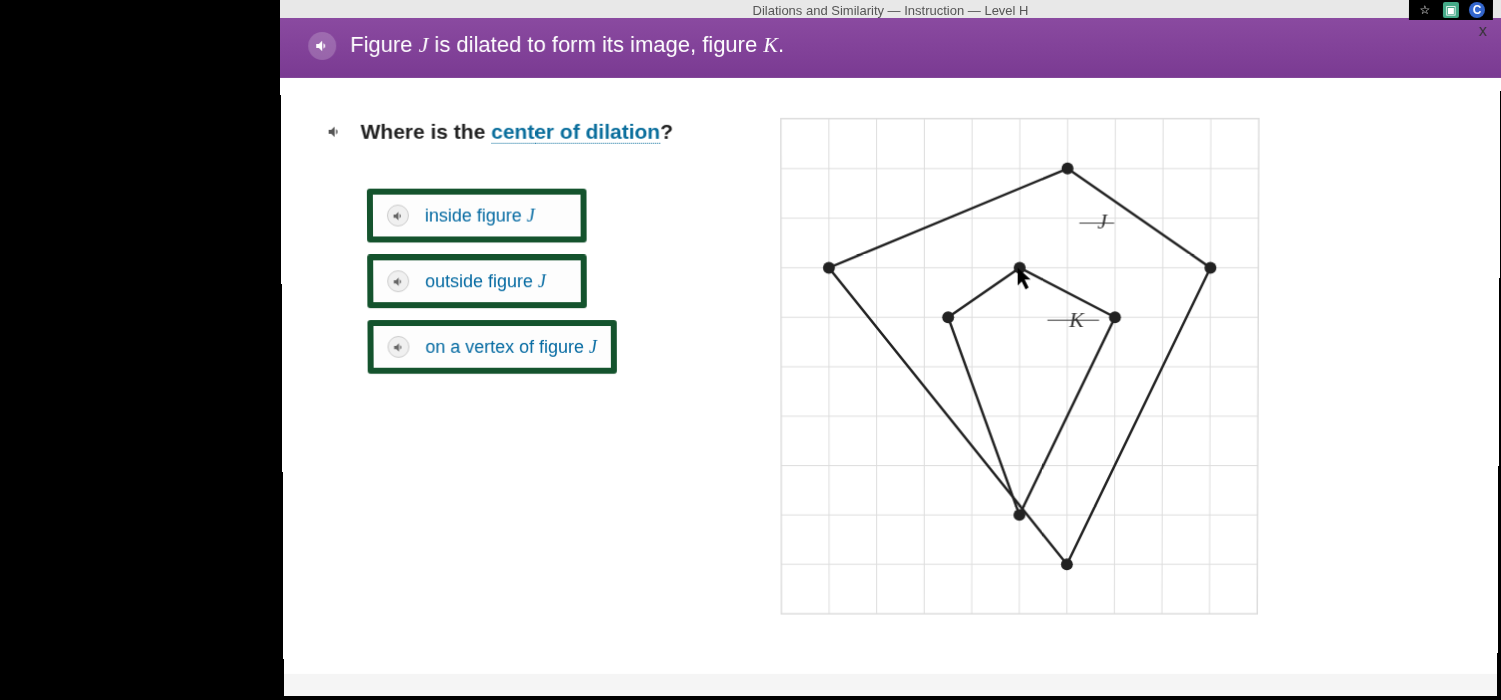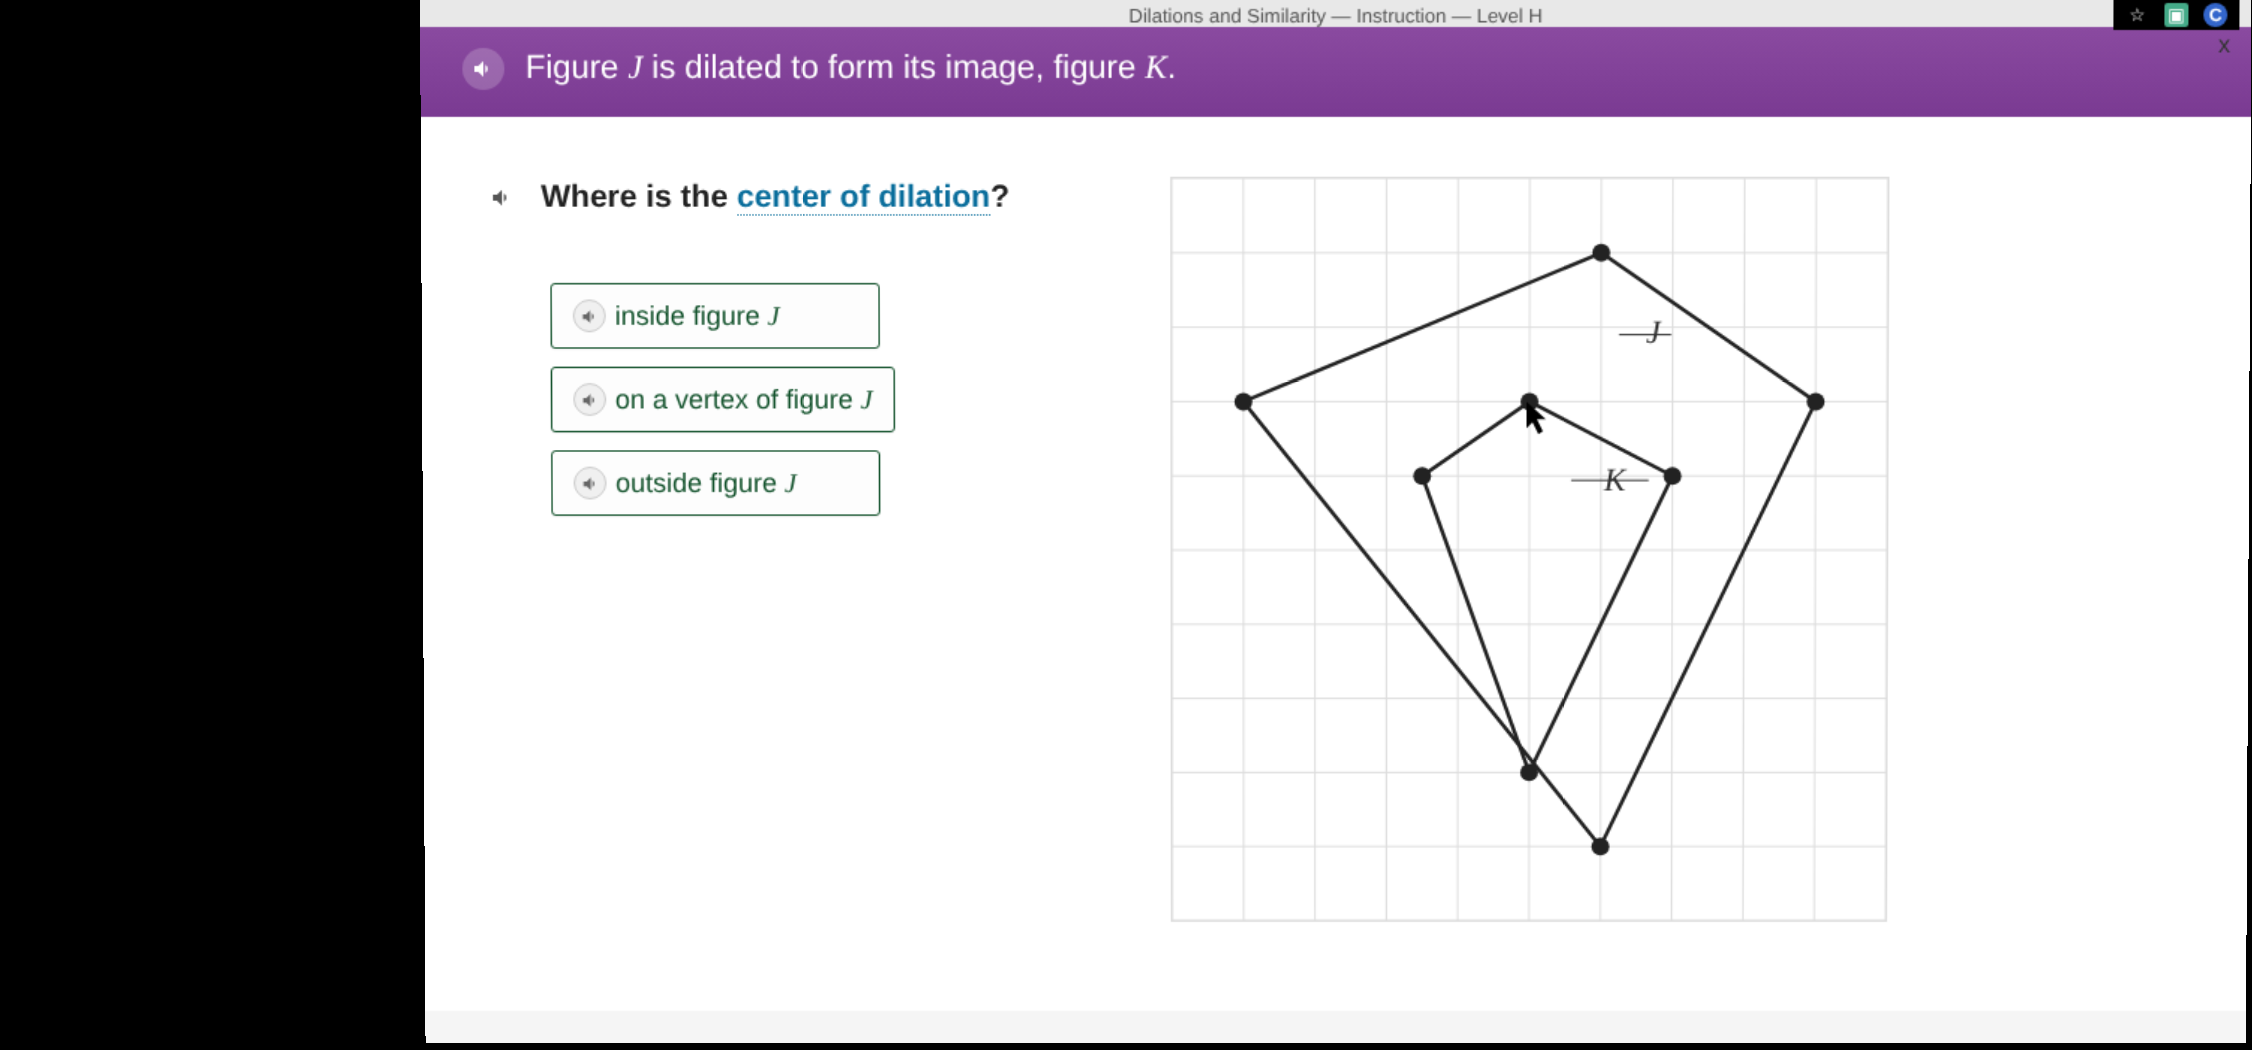--- a/index.html
+++ b/index.html
@@ -98,27 +98,27 @@
     .question-text {
       font-size: 21px;
       font-weight: 600;
       color: #222;
     }
     .link-term { color: #0a6e9c; border-bottom: 1px dotted #0a6e9c; }
     .answers { padding-left: 46px; display: flex; flex-direction: column; gap: 12px; }
     .answer-btn {
       display: flex;
       align-items: center;
-      gap: 6px;
+      gap: 16px;
       background: #fdfdfd;
-      border: 1px solid #14532d;
+      border: 6px solid #14532d;
       border-radius: 3px;
       padding: 10px 14px;
       font-size: 18px;
-      color: #14532d;
+      color: #0369a1;
       cursor: pointer;
       width: fit-content;
       min-width: 220px;
       box-shadow: 0 1px 1px rgba(0,0,0,0.05);
     }
     .right-col { flex: 1; display: flex; justify-content: flex-start; }
     .grid-box {
       width: 480px; height: 500px;
       background: #fff;
       border: 1px solid #ddd;
@@ -175,29 +175,29 @@
               </svg>
           </span>
           <span><span>inside figure </span><span class="italic-var">J</span></span>
         </button>
         <button class="answer-btn">
           <span class="speaker-icon small">
             <svg viewBox="0 0 24 24">
                 <path d="M3 9v6h4l5 5V4L7 9H3zm13.5 3a4.5 4.5 0 0 0-2.5-4v8a4.5 4.5 0 0 0 2.5-4z"></path>
               </svg>
           </span>
-          <span><span>on a vertex of figure </span><span class="italic-var">J</span></span>
+          <span><span>outside figure </span><span class="italic-var">J</span></span>
         </button>
         <button class="answer-btn">
           <span class="speaker-icon small">
             <svg viewBox="0 0 24 24">
                 <path d="M3 9v6h4l5 5V4L7 9H3zm13.5 3a4.5 4.5 0 0 0-2.5-4v8a4.5 4.5 0 0 0 2.5-4z"></path>
               </svg>
           </span>
-          <span><span>outside figure </span><span class="italic-var">J</span></span>
+          <span><span>on a vertex of figure </span><span class="italic-var">J</span></span>
         </button>
       </div>
     </div>
 
     <div class="right-col">
       <div class="grid-box">
         <svg viewBox="0 0 480 500">
 
           <g stroke="#ddd" stroke-width="1">
             <line x1="0" y1="0" x2="480" y2="0"></line>

